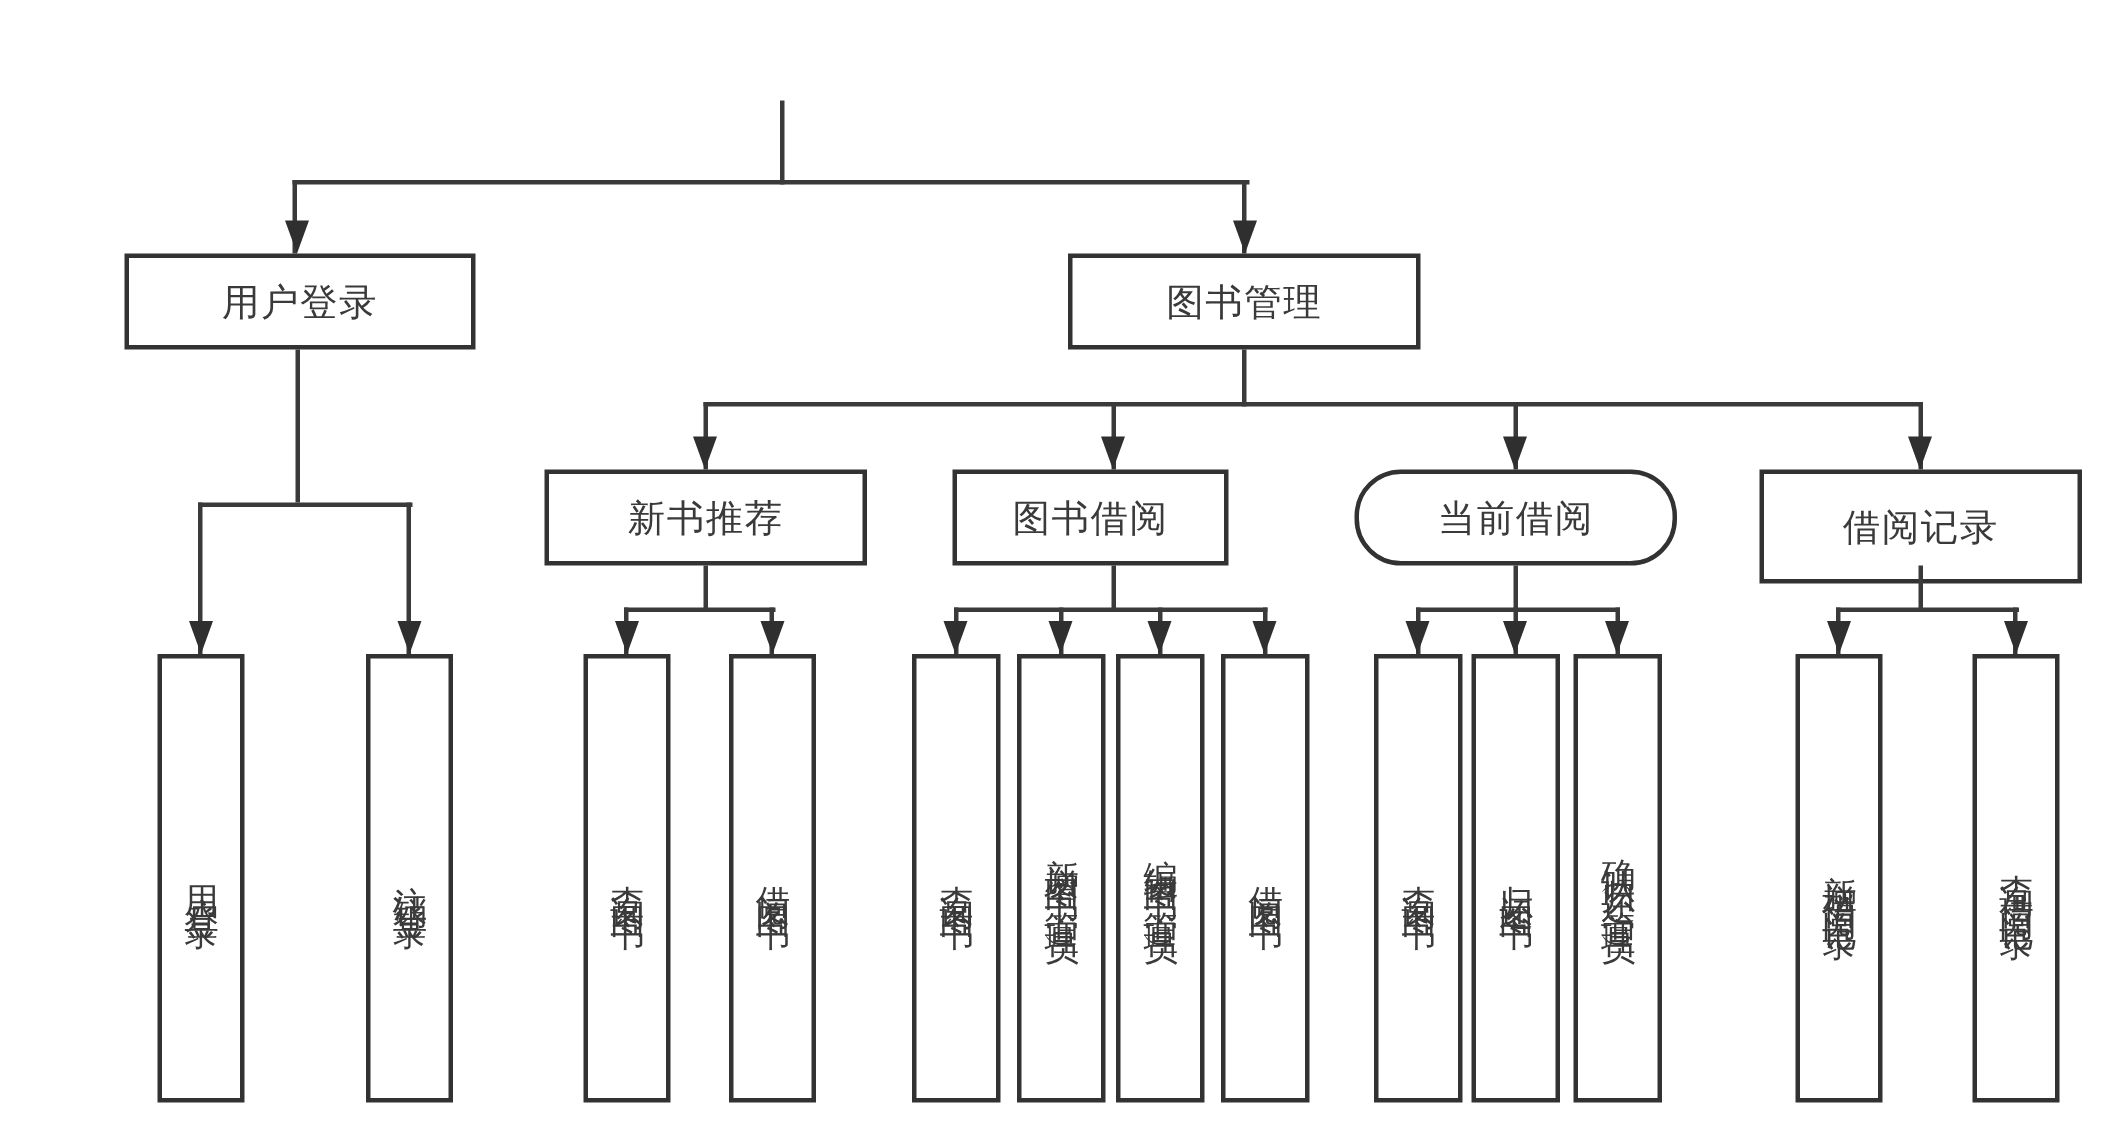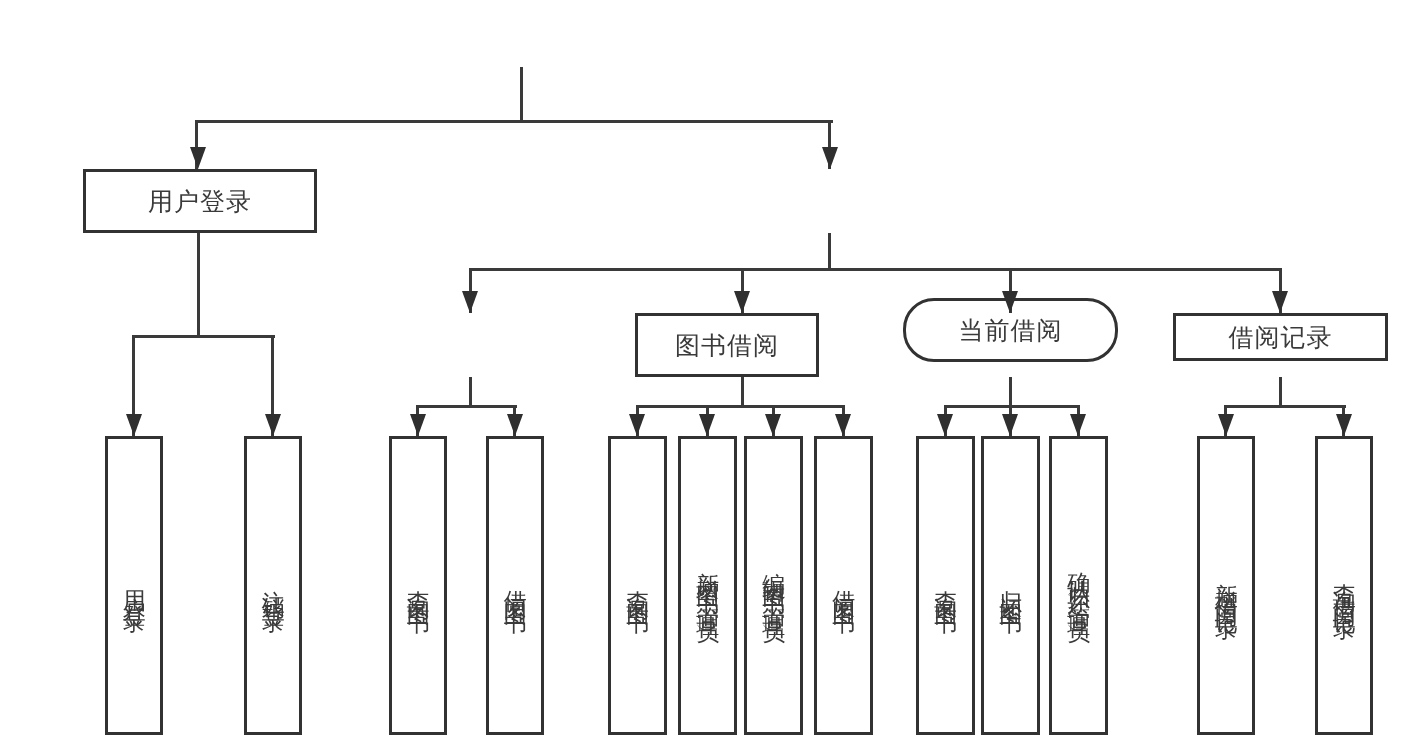--- a/index.html
+++ b/index.html
@@ -52,28 +52,34 @@
 </style>
 </head>
 <body>
 
 <div class="stage">
 
 
   <div class="box hbox" style="left:83px;top:169px;width:234px;height:64px;">
     <span>用户登录</span>
   </div>
+  <div class="box hbox" style="left:712px;top:169px;width:235px;height:64px;">
+    <span>图书管理</span>
+  </div>
 
+  <div class="box hbox" style="left:363px;top:313px;width:215px;height:64px;">
+    <span>新书推荐</span>
+  </div>
   <div class="box hbox" style="left:635px;top:313px;width:184px;height:64px;font-family:Liberation Mono, monospace;">
     <span>图书借阅</span>
   </div>
-  <div class="box hbox" style="left:903px;top:298px;width:215px;height:64px;border-radius:31px;">
+  <div class="box hbox" style="left:903px;top:313px;width:215px;height:64px;border-radius:31px;">
     <span>当前借阅</span>
   </div>
-  <div class="box hbox" style="left:1173px;top:313px;width:215px;height:48px;">
+  <div class="box hbox" style="left:1173px;top:313px;width:215px;height:76px;">
     <span>借阅记录</span>
   </div>
 
   <div class="box vbox" style="left:105px;width:58px;">
     <span class="vtext">用户登录</span>
   </div>
   <div class="box vbox" style="left:244px;width:58px;">
     <span class="vtext">注销登录</span>
   </div>
   <div class="box vbox" style="left:389px;width:58px;">

